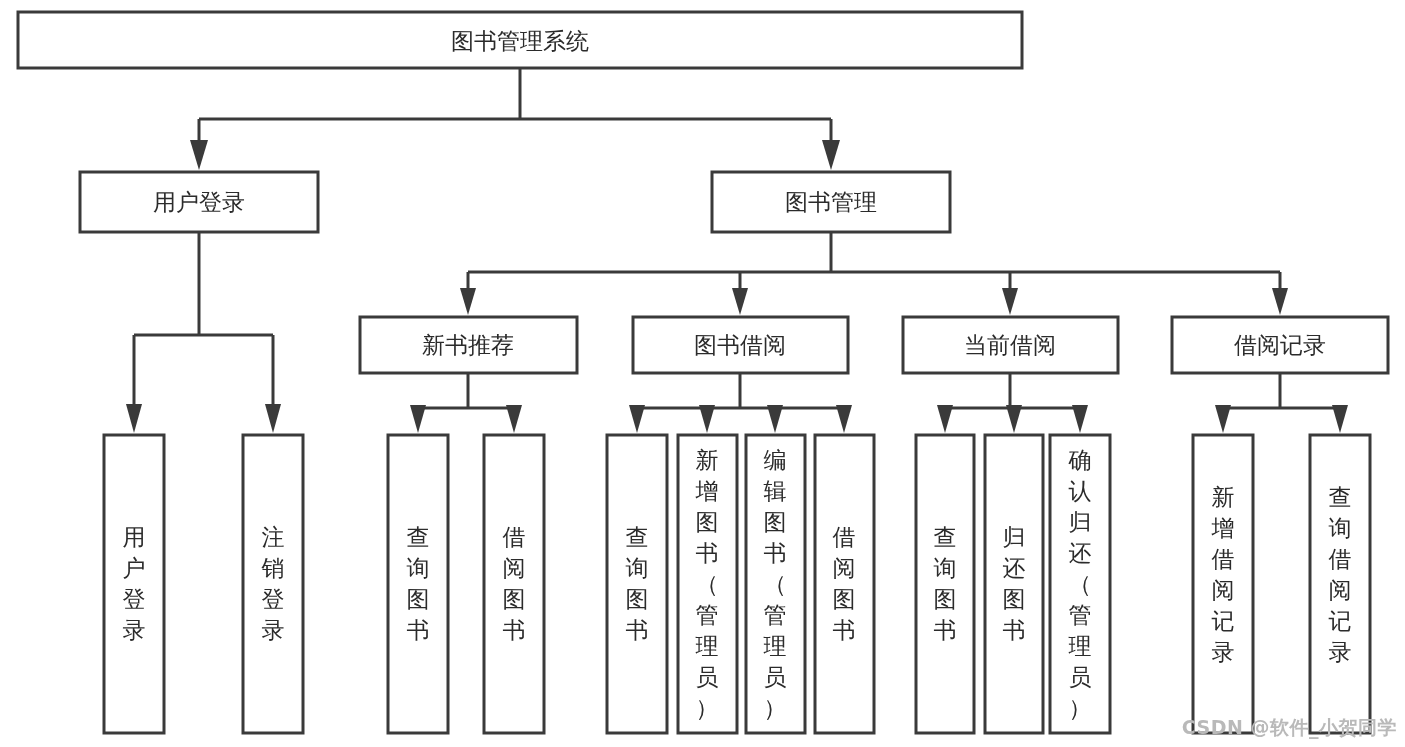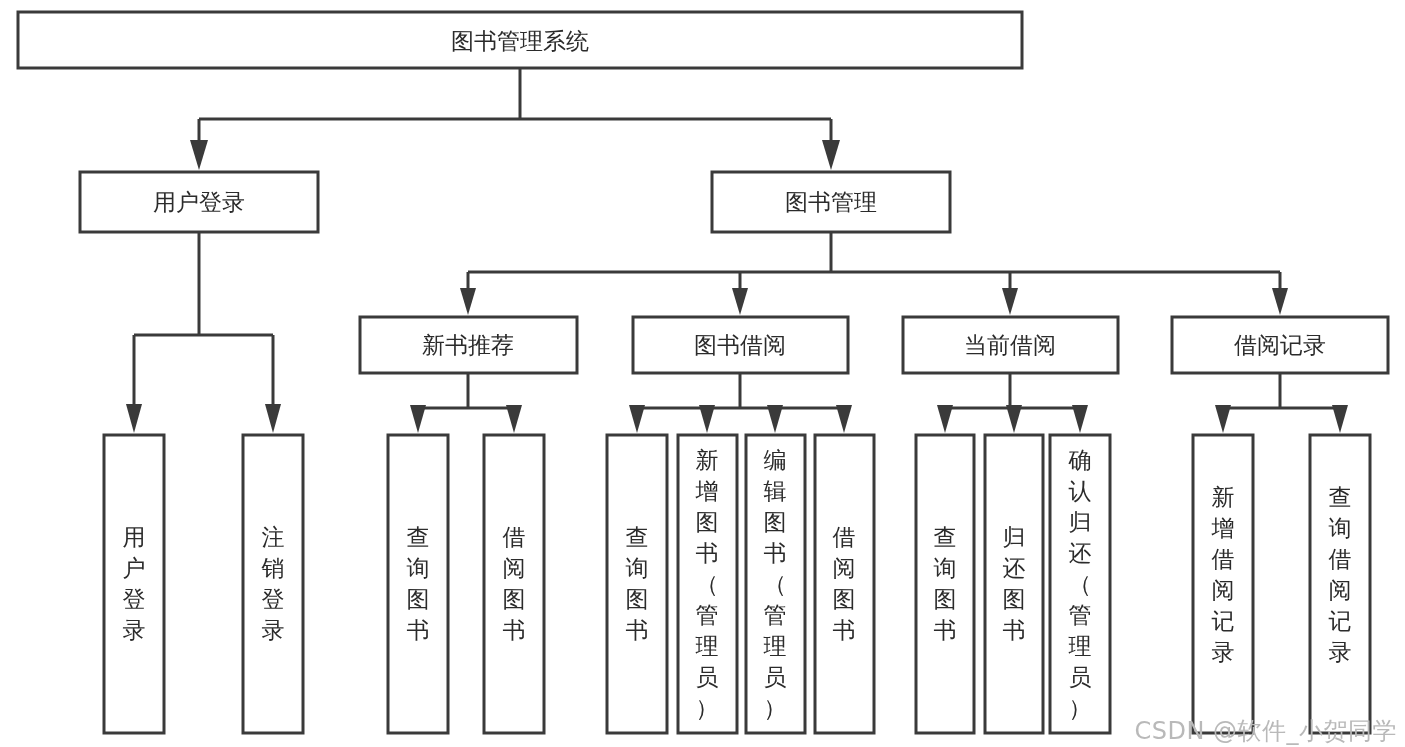--- a/index.html
+++ b/index.html
@@ -42,27 +42,28 @@
   }
   .node-label-vertical {
     fill: #2b2b2b;
     font-family: "DejaVu Sans", "Liberation Sans", sans-serif;
     font-size: 23px;
     text-anchor: middle;
   }
   .watermark {
     position: absolute;
     right: 8px;
-    bottom: 0;
-    font-family: "DejaVu Sans", "Liberation Sans", sans-serif;
-    font-size: 24px;
+    bottom: 6px;
+    font-family: "DejaVu Sans", "Liberation Sans", sans-serif;
+    font-size: 19px;
     color: #b9b9b9;
     letter-spacing: 0.5px;
     white-space: nowrap;
     pointer-events: none;
+    font-weight: bold;
   }
 </style>
 </head>
 <body>
 
 <svg id="diagram" viewBox="0 0 1405 747" xmlns="http://www.w3.org/2000/svg">
 
   <g>
 
     <path class="connector" d="M 520 68 L 520 119"></path>

